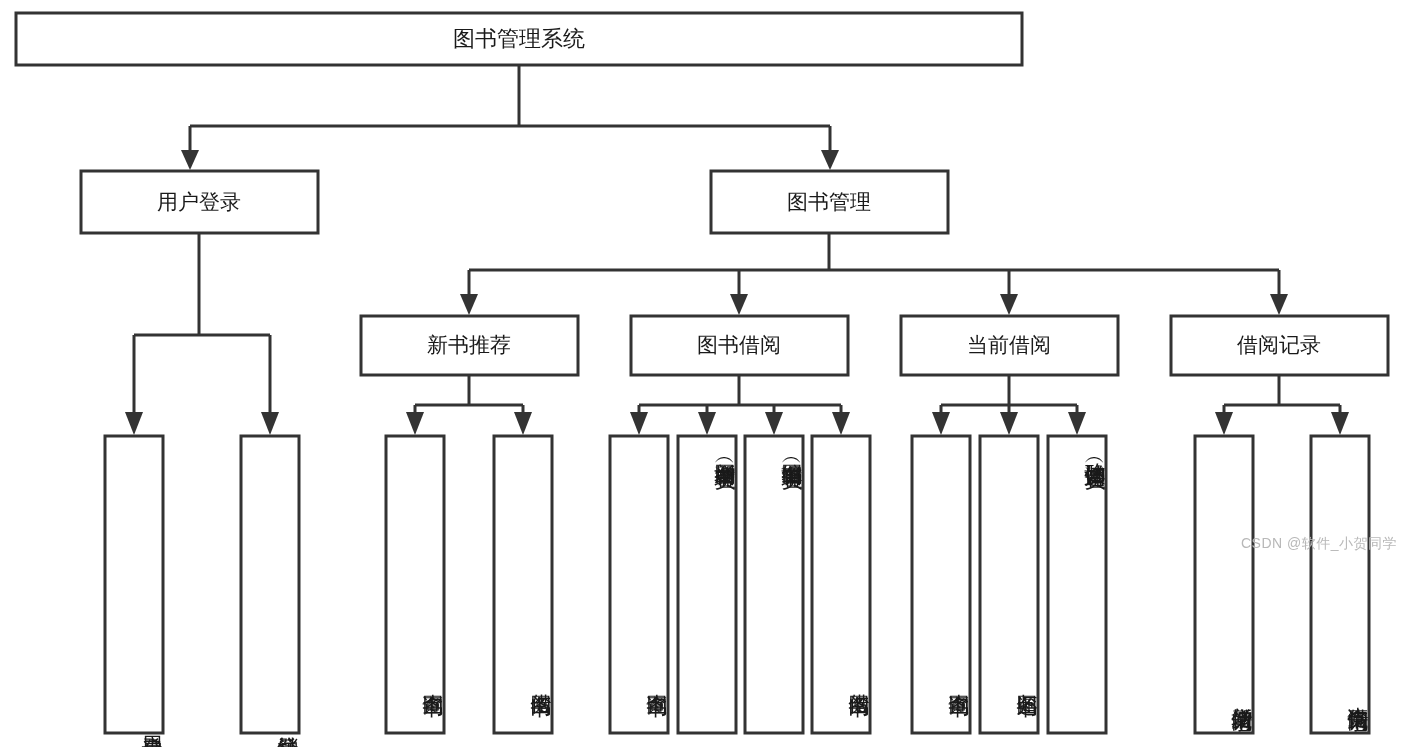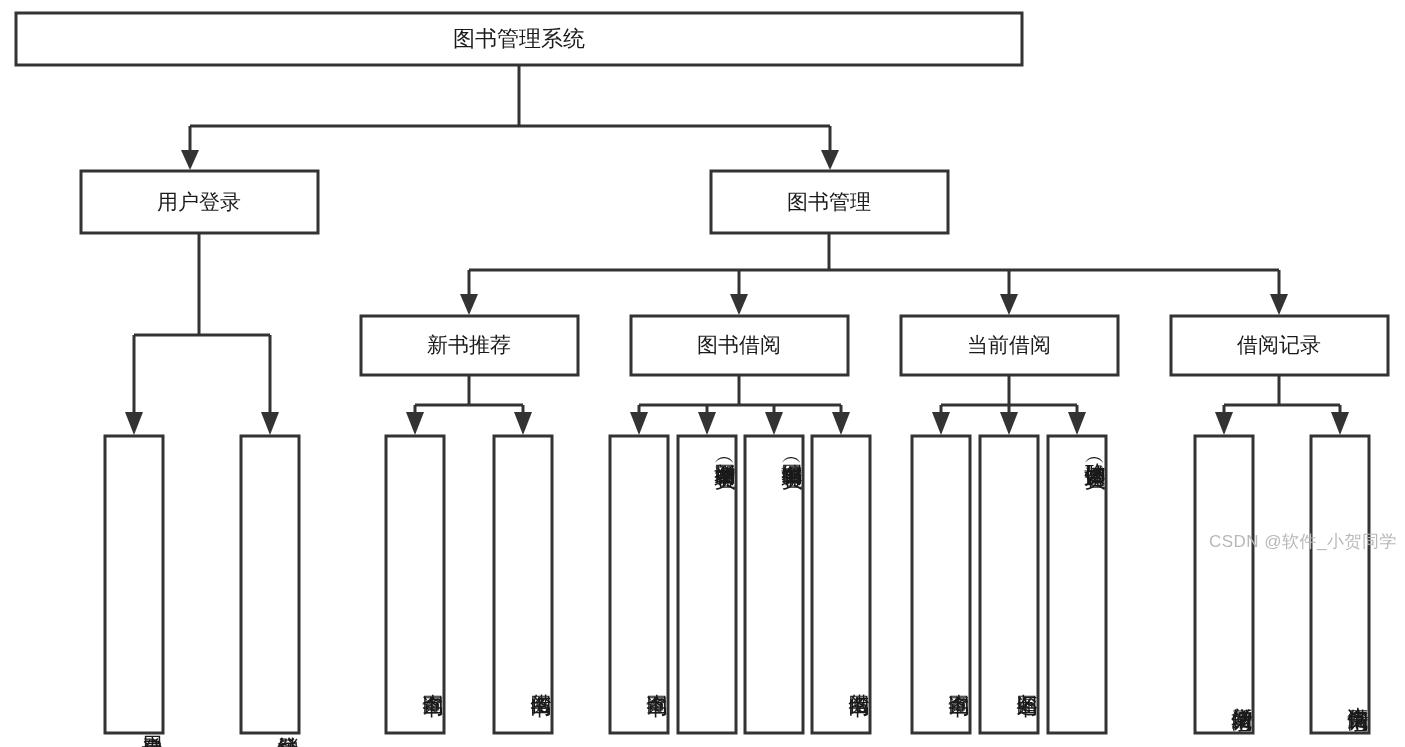--- a/index.html
+++ b/index.html
@@ -67,21 +67,21 @@
     pointer-events: none;
   }
   .leaf-label-wrap.align-top {
     justify-content: flex-start;
   }
   .watermark {
     position: absolute;
     right: 8px;
     bottom: 4px;
     font-family: "Liberation Sans", "DejaVu Sans", sans-serif;
-    font-size: 17px;
+    font-size: 14px;
     color: #b8b8b8;
     letter-spacing: 0.5px;
     white-space: nowrap;
   }
 </style>
 </head>
 <body>
 
 <div id="diagram-root">
 

